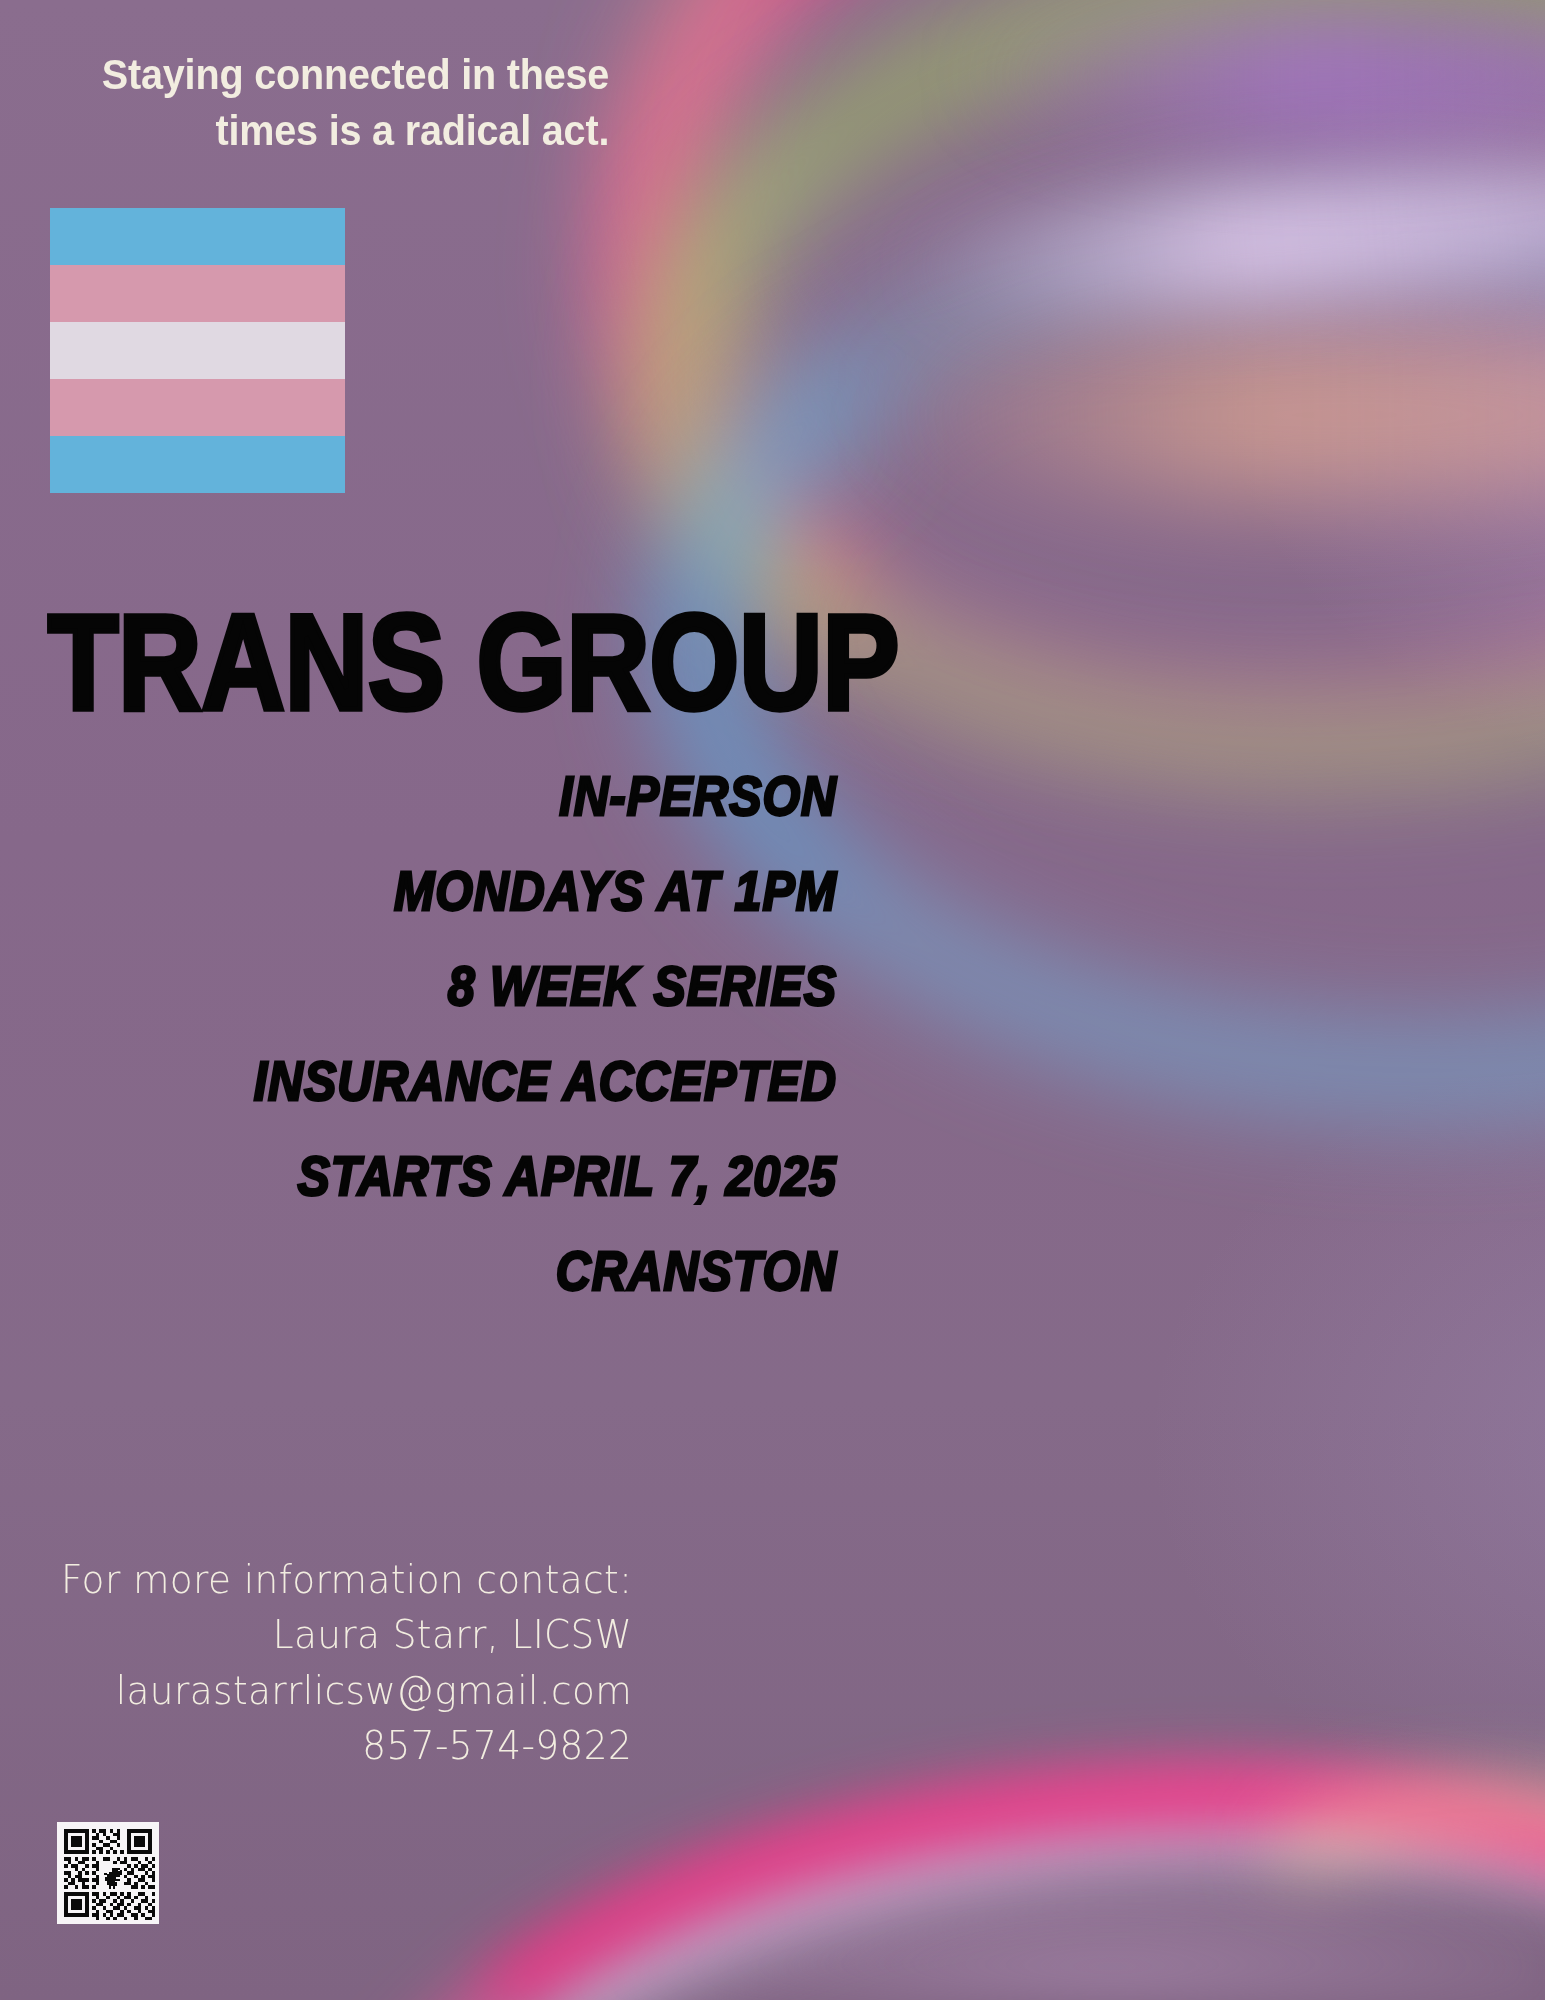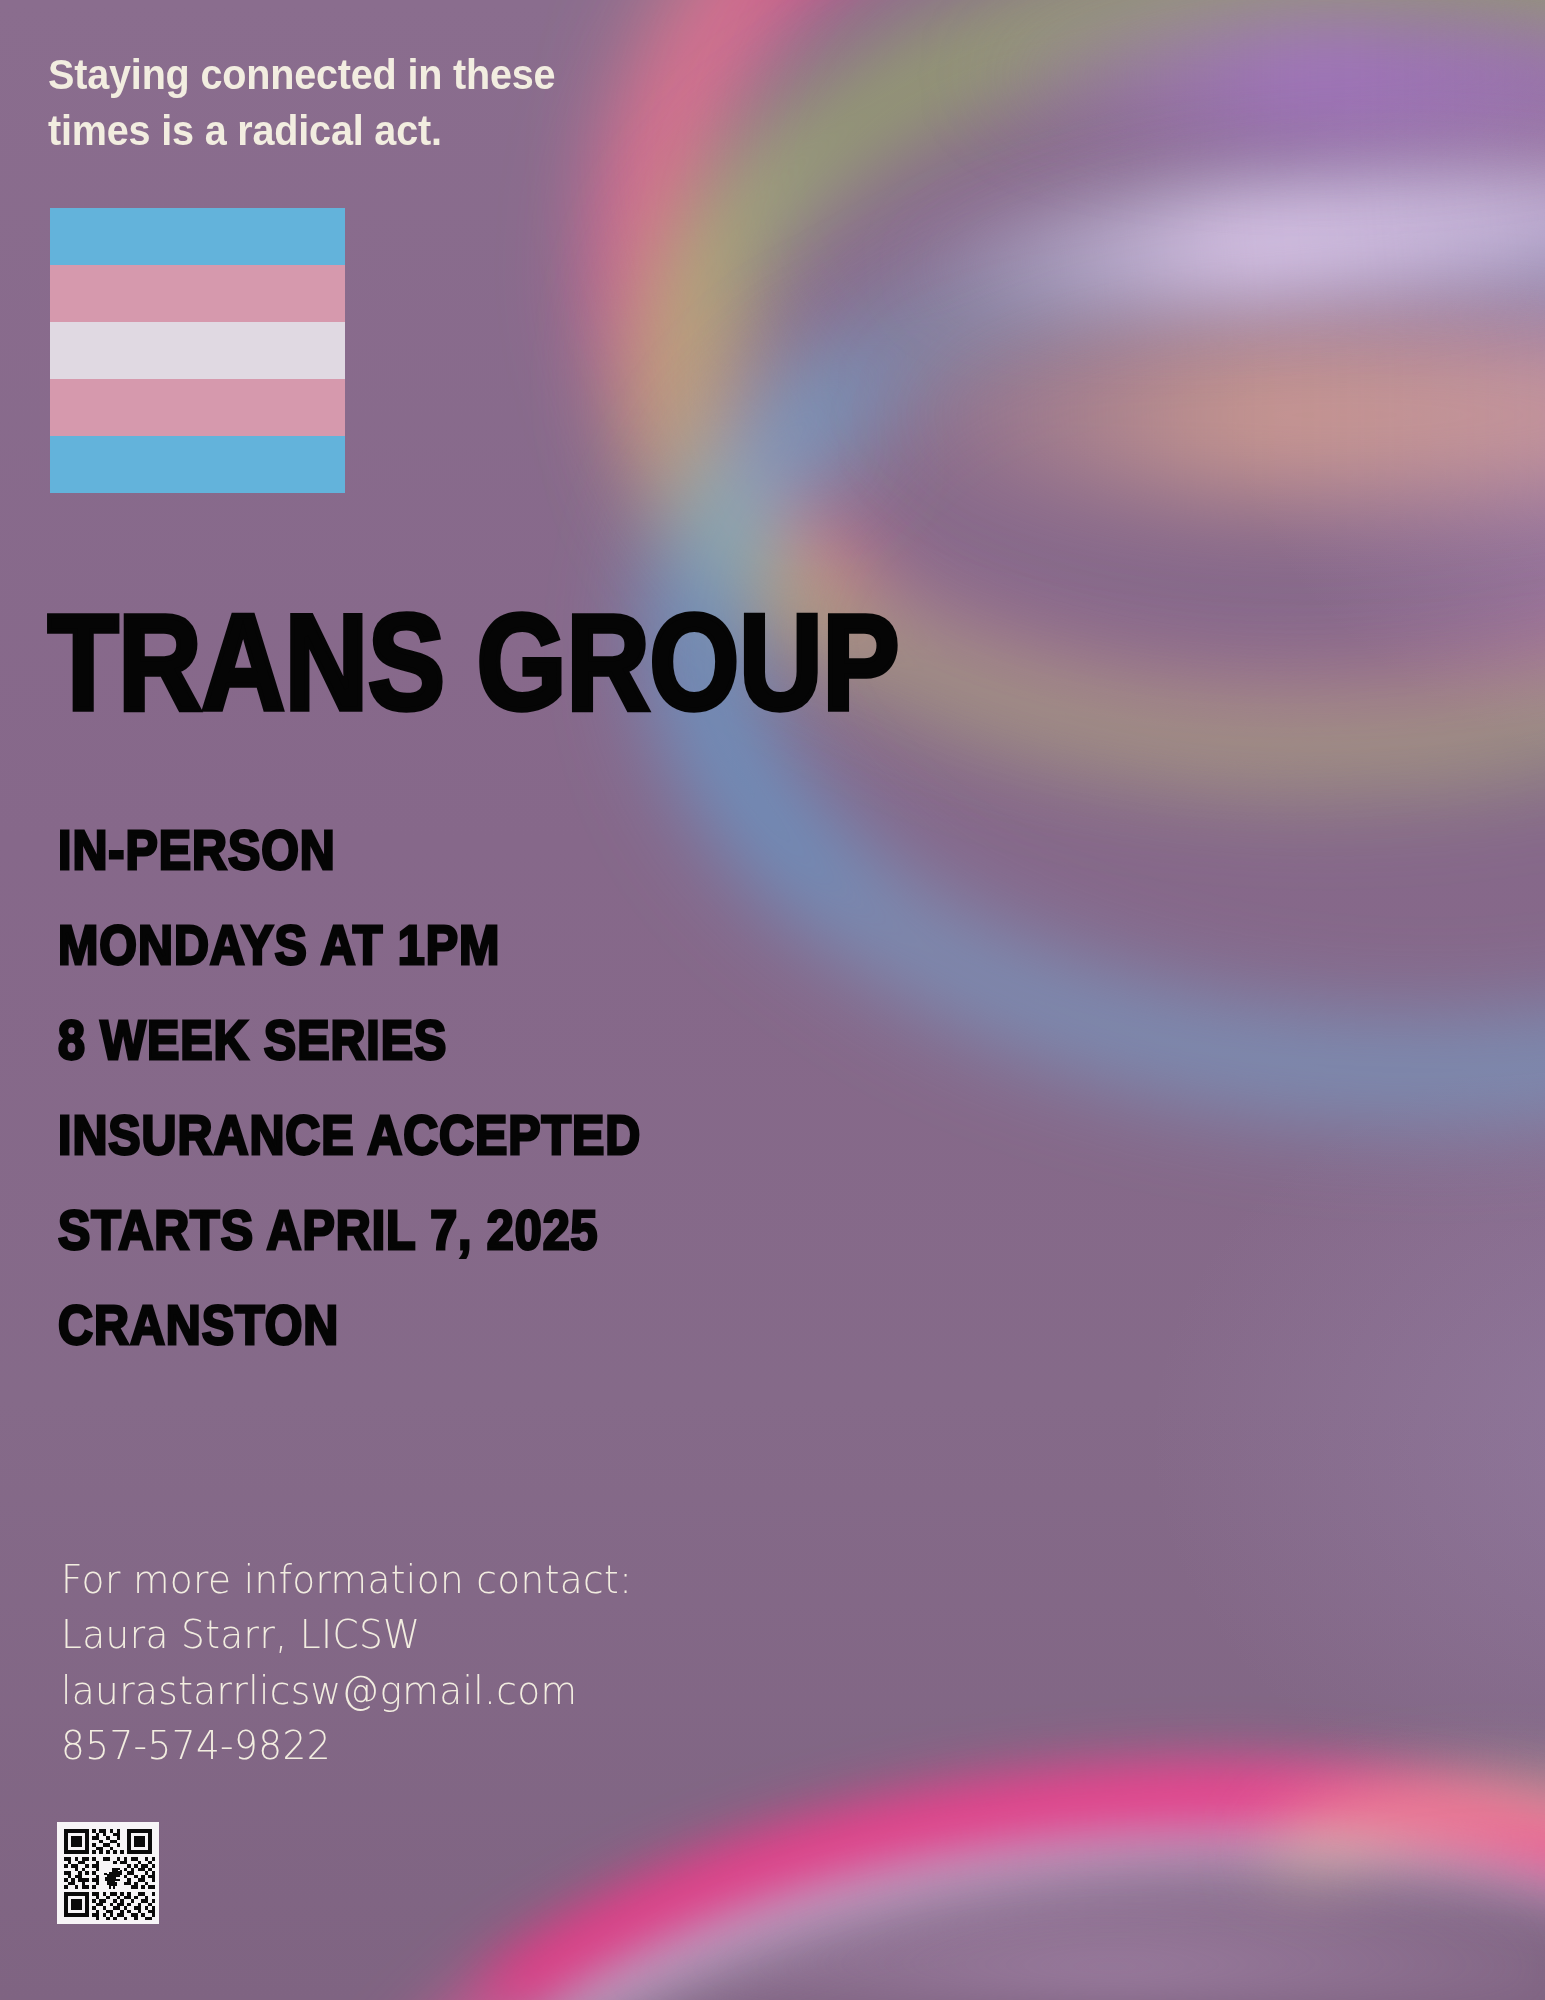--- a/index.html
+++ b/index.html
@@ -7,20 +7,21 @@
     padding: 0;
     background: #6f5873;
   }
   #poster {
     position: relative;
     width: 1545px;
     height: 2000px;
     overflow: hidden;
     background: #86688a;
     font-family: "Liberation Sans", sans-serif;
+    text-align: right;
   }
 
   
   .bg-layer {
     position: absolute;
     pointer-events: none;
   }
 
   #bg-base {
     inset: 0;
@@ -213,22 +214,23 @@
     line-height: 1;
     letter-spacing: 0px;
     transform: scaleX(0.90) scaleY(1.06);
     transform-origin: left top;
     -webkit-text-stroke: 5px #050505;
   }
 
   #detail-list {
     position: absolute;
     left: 58px;
-    top: 822px;
+    top: 768px;
     width: 820px;
+    font-style: italic;
   }
   .detail-line {
     color: #050505;
     font-family: "Liberation Sans Narrow", "Liberation Sans", sans-serif;
     font-weight: bold;
     font-size: 51px;
     line-height: 1;
     letter-spacing: 1.0px;
     margin-bottom: 44px;
     transform: scaleX(0.95) scaleY(1.10);

